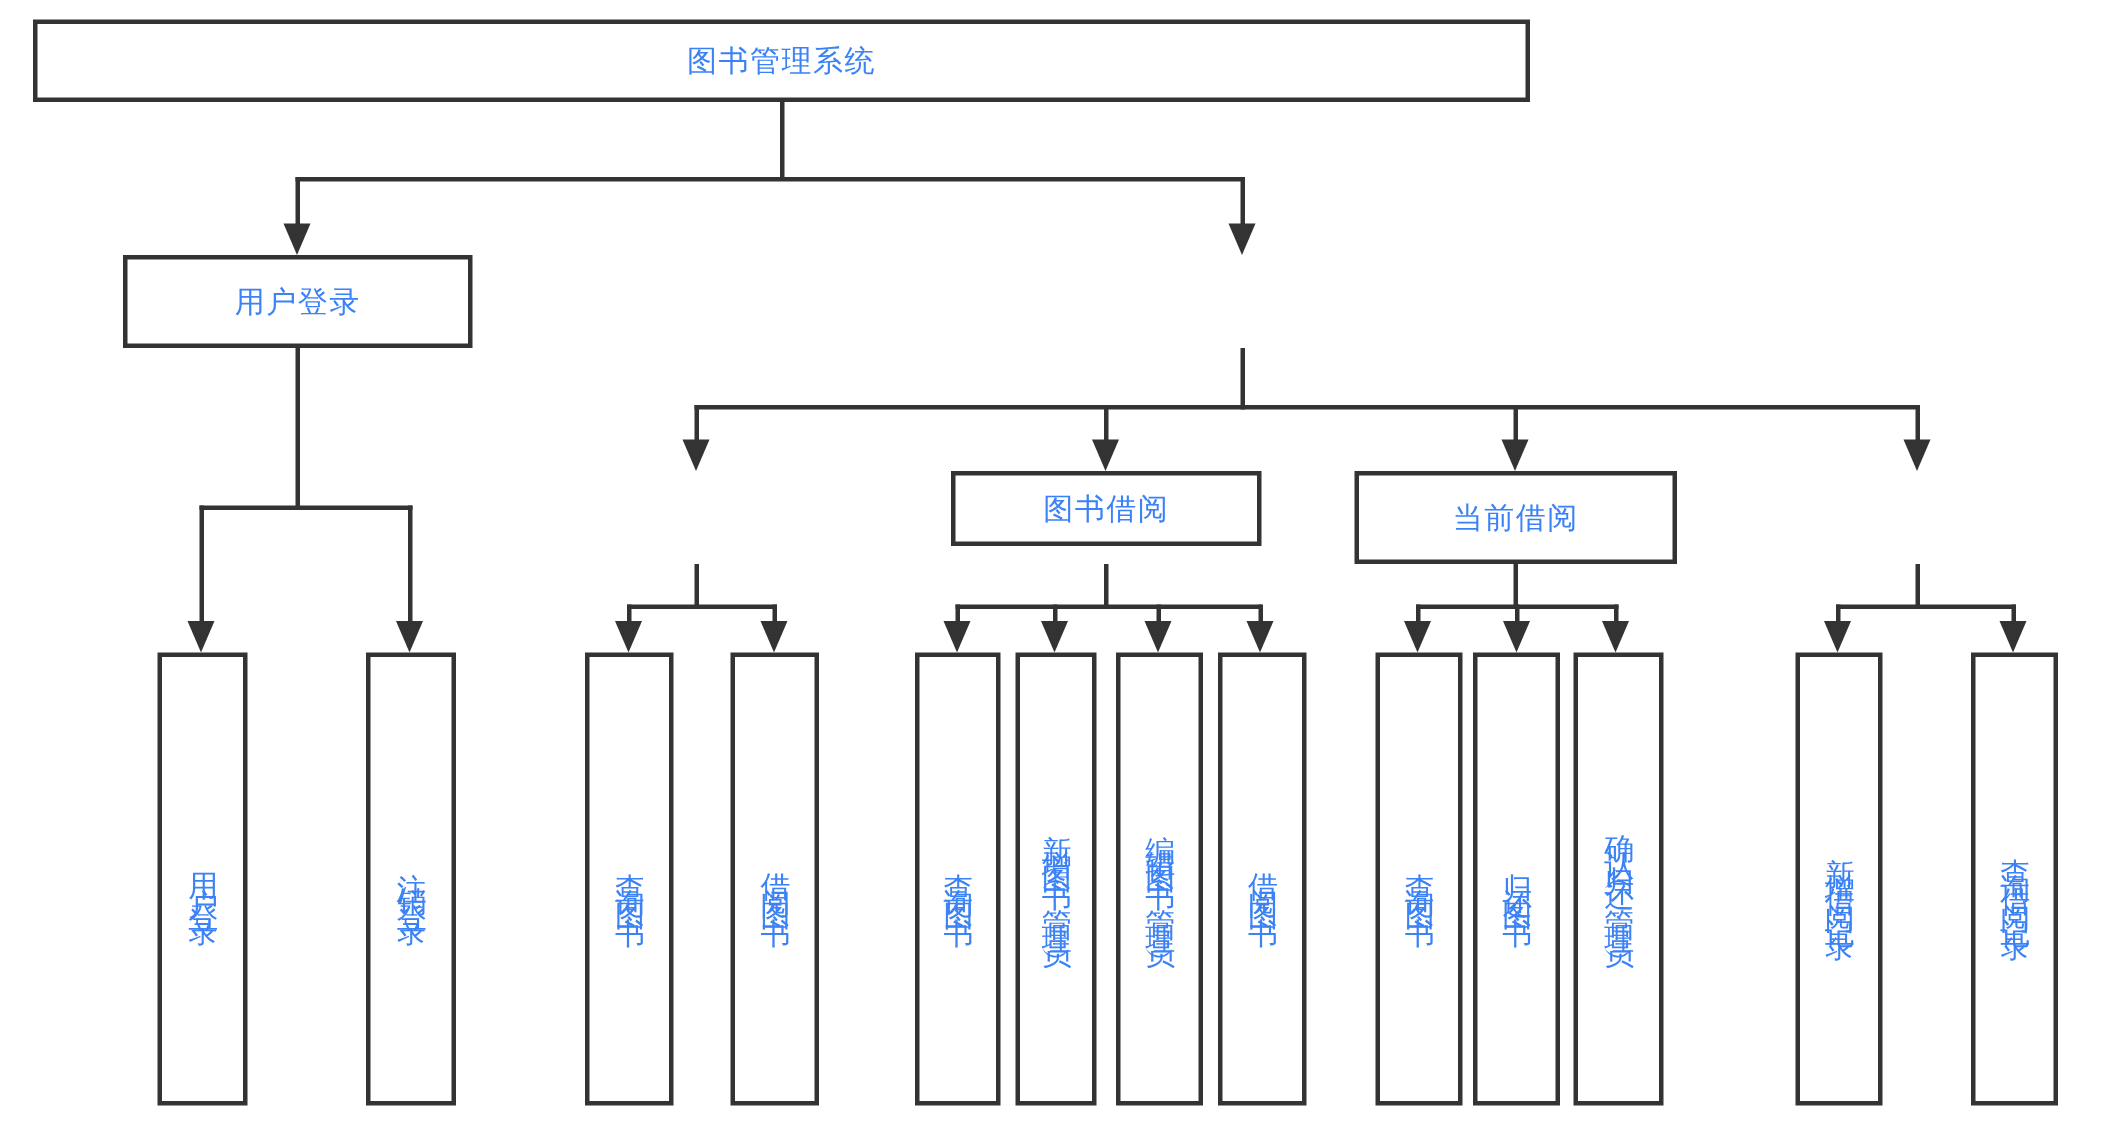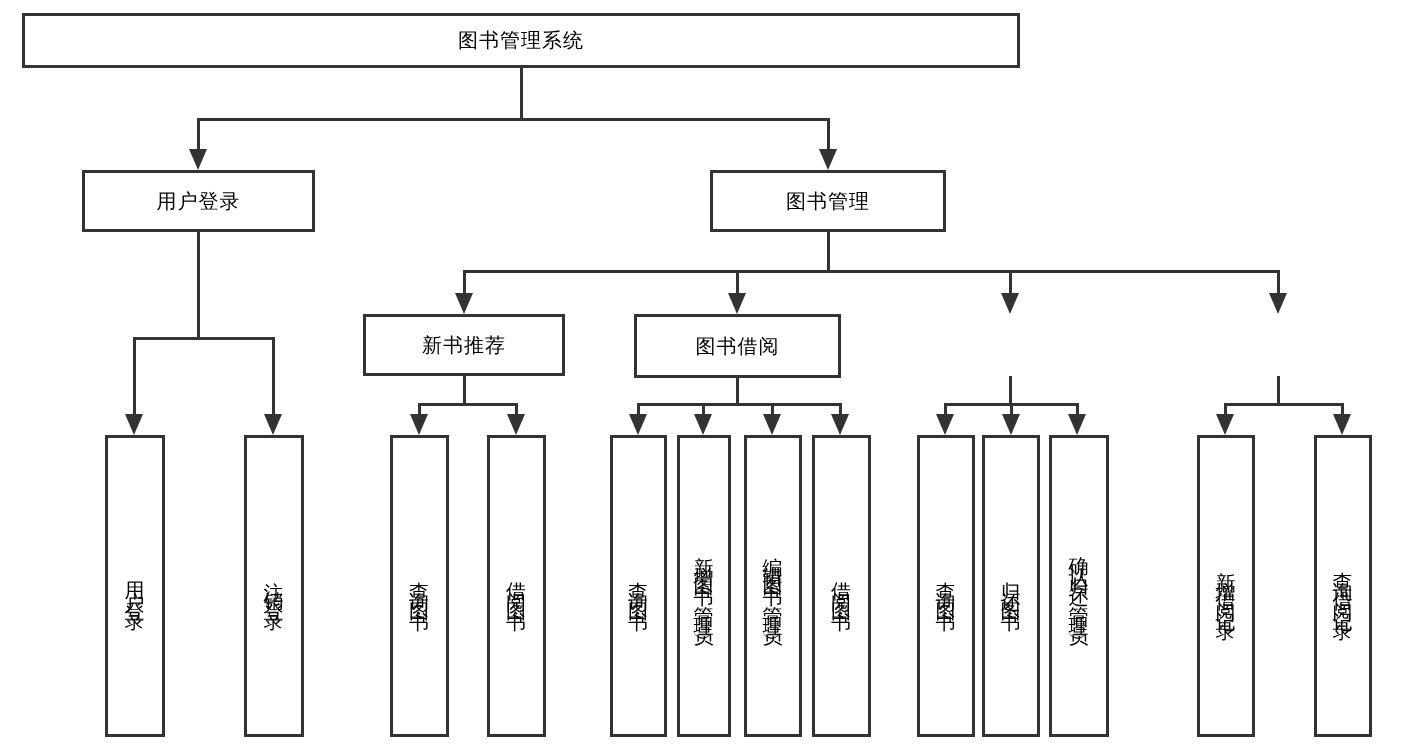--- a/index.html
+++ b/index.html
@@ -15,21 +15,21 @@
     background: #ffffff;
   }
   .node {
     position: absolute;
     box-sizing: border-box;
     border: 3px solid #333333;
     background: #ffffff;
     display: flex;
     align-items: center;
     justify-content: center;
-    color: #000000;
+    color: #3b82f6;
     font-size: 20px;
     letter-spacing: 1px;
     z-index: 2;
   }
   .vnode { z-index: 2; }
   .vnode .vtext {
     writing-mode: vertical-rl;
     letter-spacing: 10px;
     line-height: 1;
     white-space: nowrap;
@@ -71,32 +71,29 @@
 <div class="canvas">
 
   <div class="node" style="left:22px;top:13px;width:998px;height:55px">
     <span>图书管理系统</span>
   </div>
 
   <div class="node" style="left:82px;top:170px;width:233px;height:62px">
     <span>用户登录</span>
   </div>
 
-  <div class="node" style="left:710px;top:170px;width:236px;height:62px">
-    <span>图书管理</span>
-  </div>
 
-  <div class="node" style="left:363px;top:314px;width:202px;height:62px">
-    <span>新书推荐</span>
-  </div>
 
-  <div class="node" style="left:634px;top:314px;width:207px;height:64px">
+  <div class="node" style="left:634px;top:314px;width:207px;height:50px">
     <span>图书借阅</span>
   </div>
 
+  <div class="node" style="left:903px;top:314px;width:215px;height:62px">
+    <span>当前借阅</span>
+  </div>
 
 
   <div class="node vnode" style="left:105px;top:435px;width:60px;height:302px">
     <span class="vtext">用户登录</span>
   </div>
   <div class="node vnode" style="left:244px;top:435px;width:60px;height:302px">
     <span class="vtext">注销登录</span>
   </div>
 
   <div class="node vnode" style="left:390px;top:435px;width:59px;height:302px">

